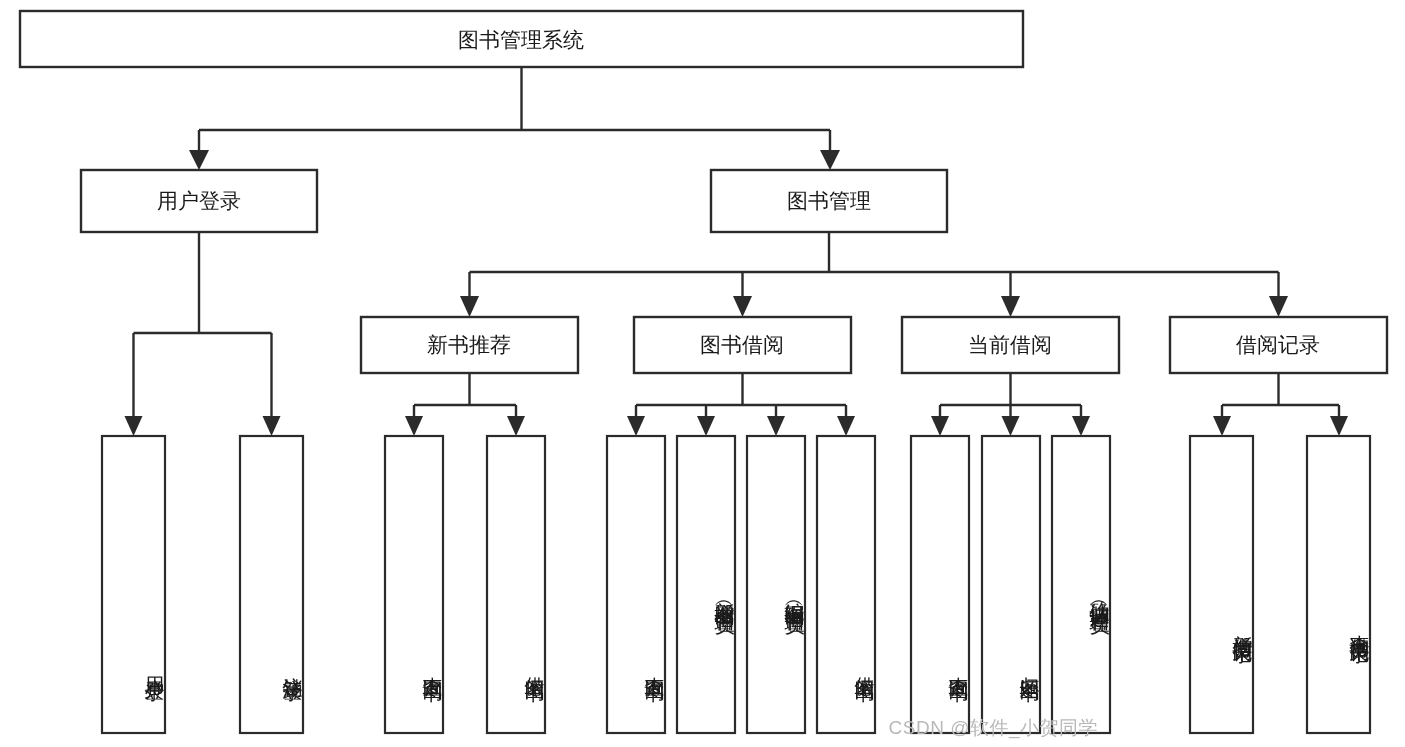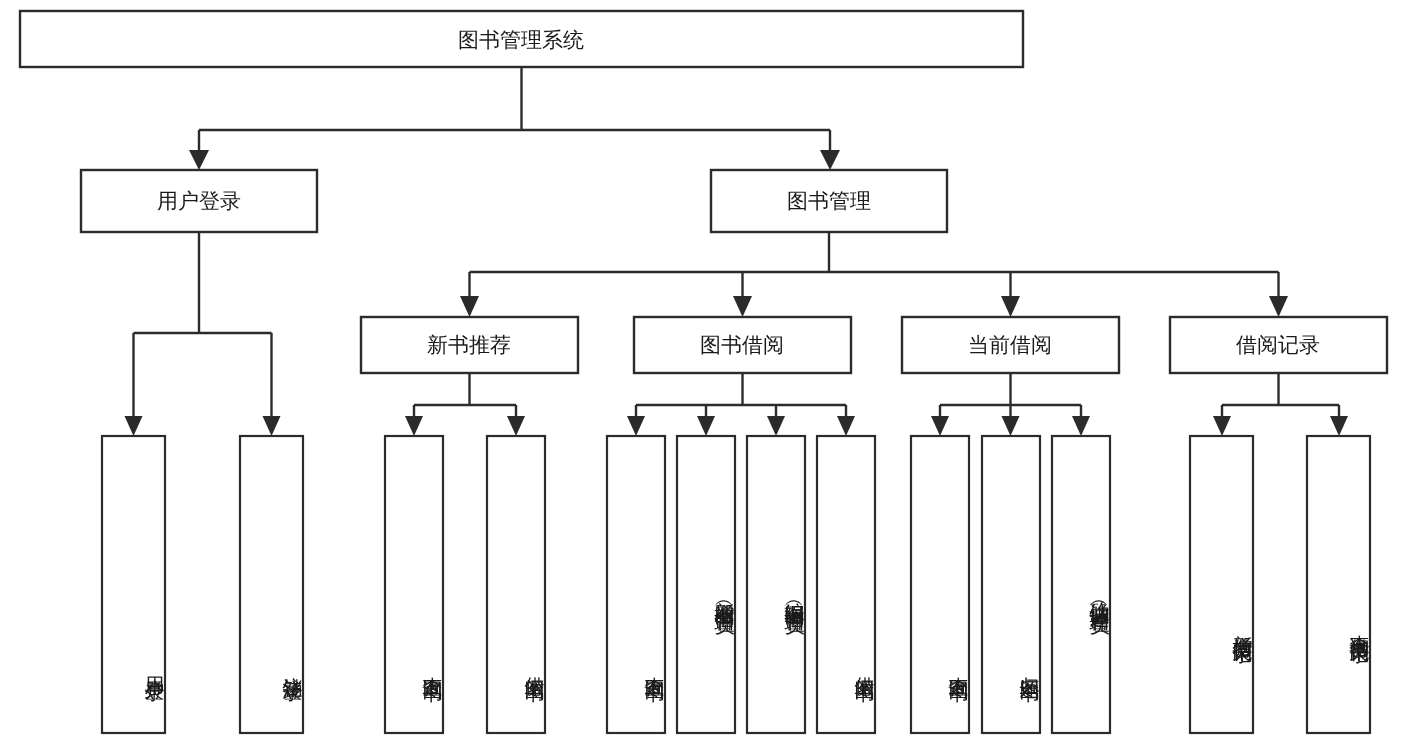--- a/index.html
+++ b/index.html
@@ -212,14 +212,15 @@
   <div class="leaf-label" style="left:747px; top:436px; width:58px; height:297px; padding-top:10px;">编辑图书（管理员）</div>
   <div class="leaf-label" style="left:817px; top:436px; width:58px; height:297px; padding-top:80px;">借阅图书</div>
 
   <div class="leaf-label" style="left:911px; top:436px; width:58px; height:297px; padding-top:80px;">查询图书</div>
   <div class="leaf-label" style="left:982px; top:436px; width:58px; height:297px; padding-top:80px;">归还图书</div>
   <div class="leaf-label" style="left:1052px; top:436px; width:58px; height:297px; padding-top:10px;">确认归还（管理员）</div>
 
   <div class="leaf-label" style="left:1190px; top:436px; width:63px; height:297px; padding-top:40px;">新增借阅记录</div>
   <div class="leaf-label" style="left:1307px; top:436px; width:63px; height:297px; padding-top:40px;">查询借阅记录</div>
 
+  <div class="watermark">CSDN @软件_小贺同学</div>
 
 </div>
 
 </body></html>

